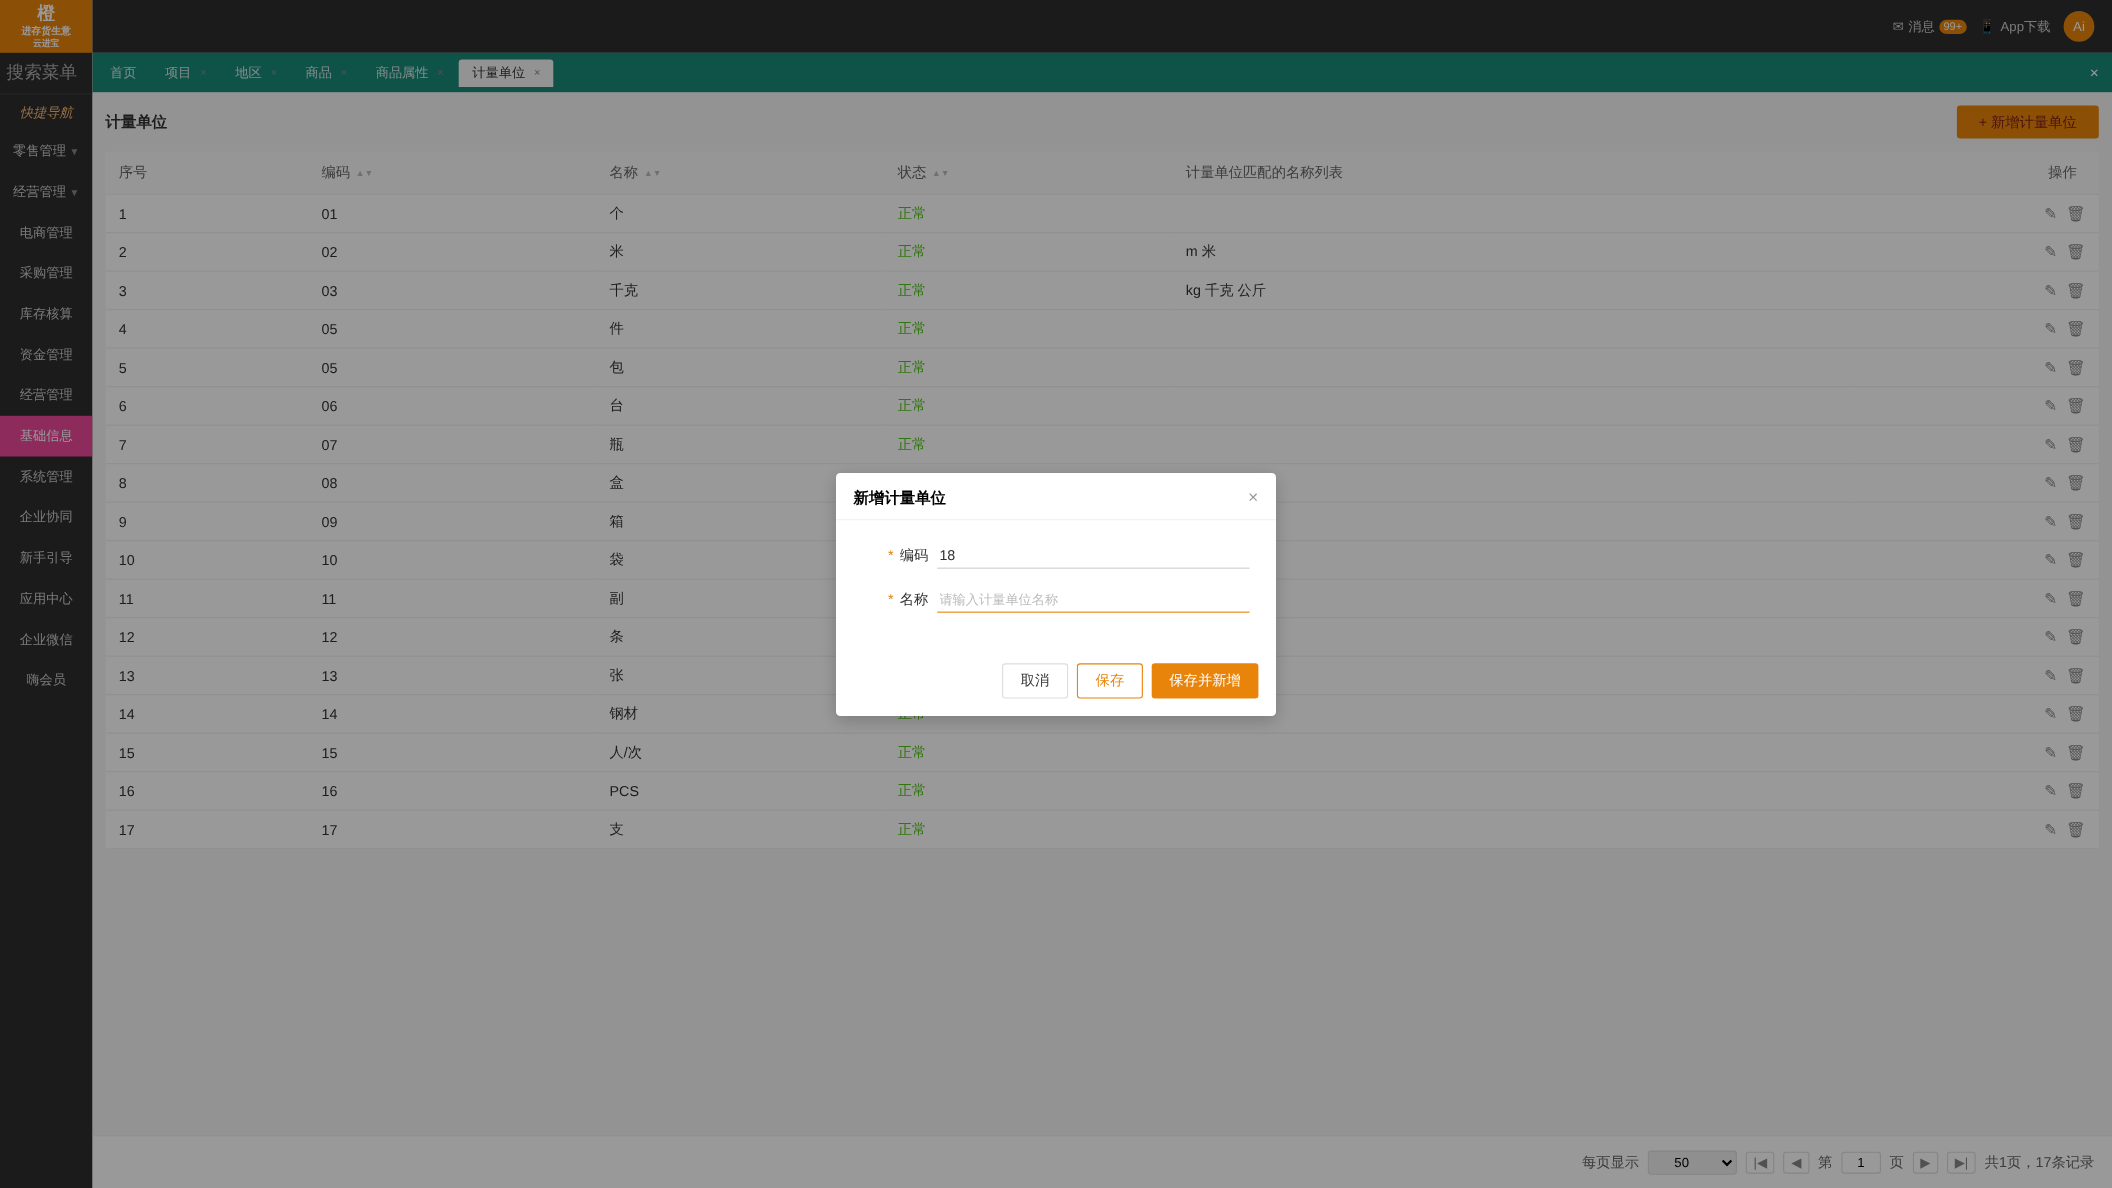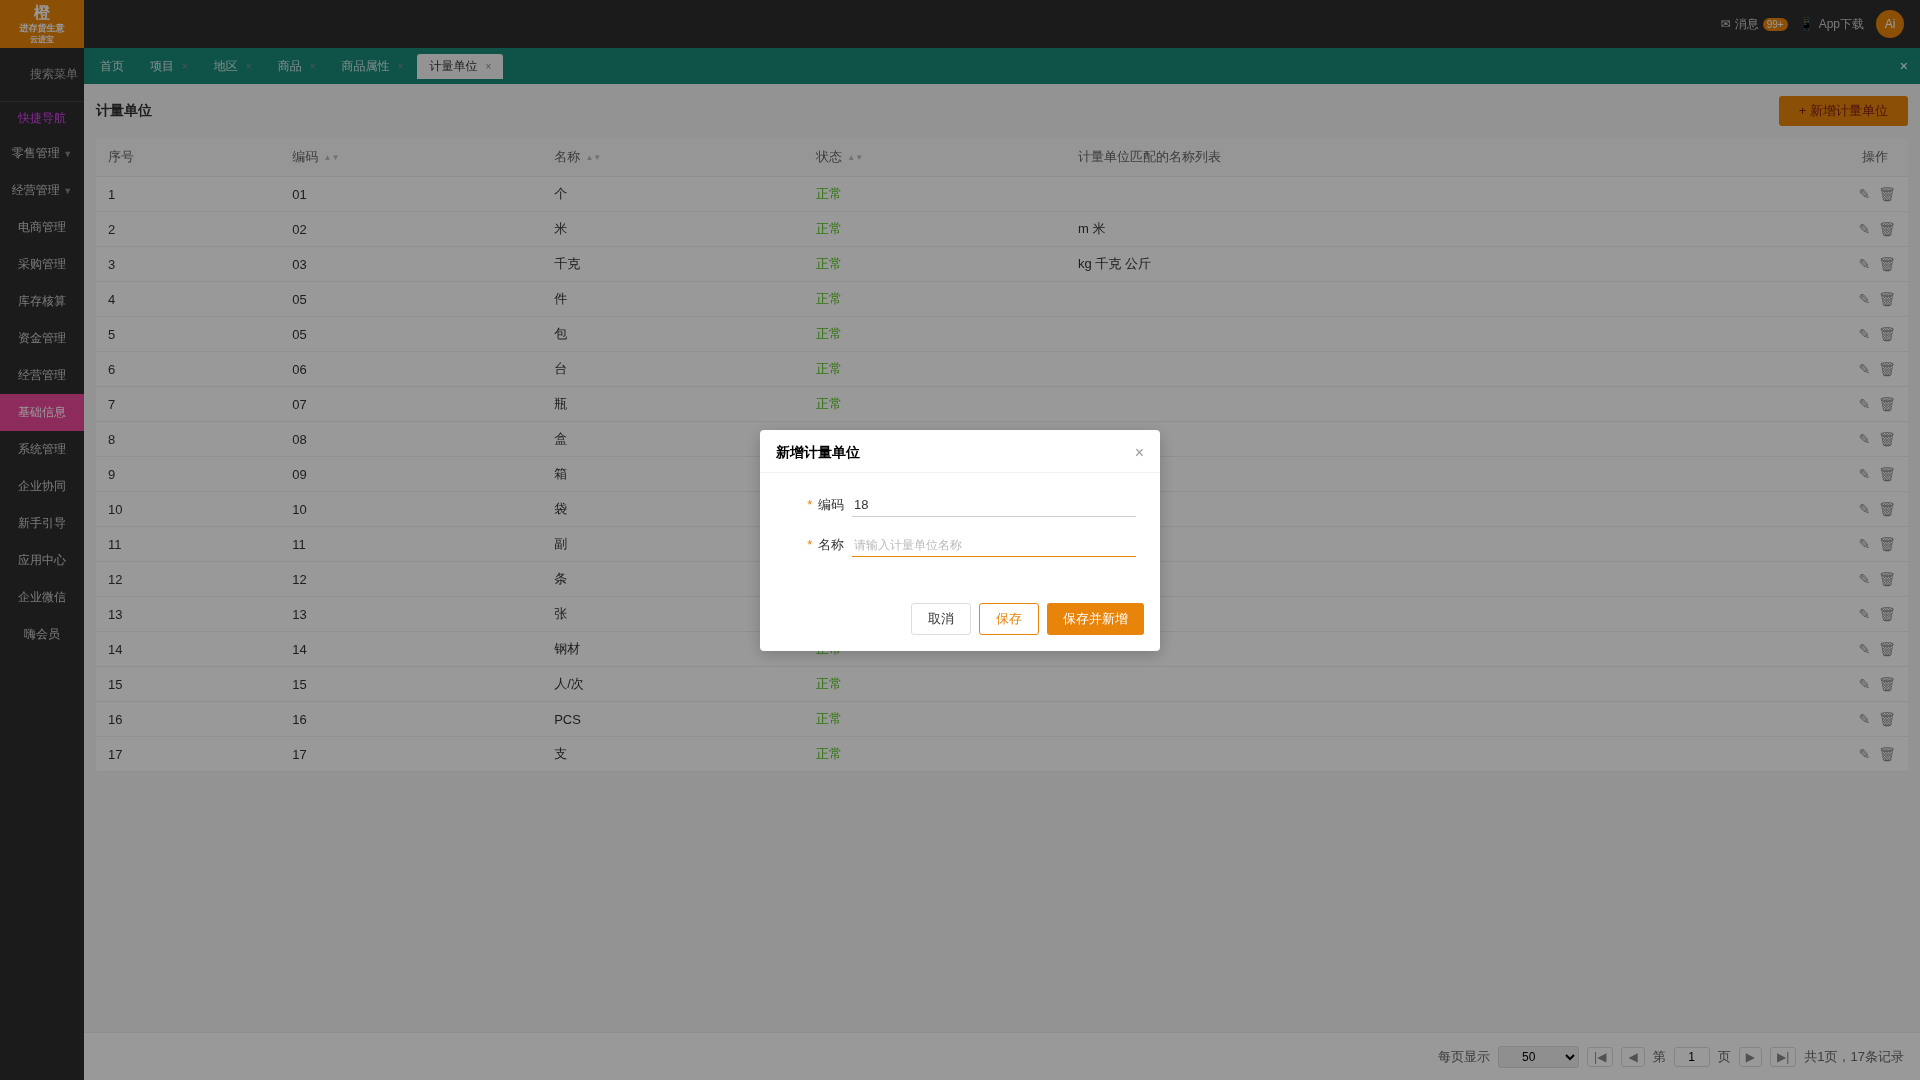--- a/index.html
+++ b/index.html
@@ -1,22 +1,22 @@
 <!DOCTYPE html>
 <html><head>
   <meta charset="utf-8">
   <style>
     * { box-sizing: border-box; margin: 0; padding: 0; }
     body { font-family: "Microsoft YaHei", "PingFang SC", sans-serif; font-size: 13px; background: #f0f0f0; display: flex; height: 1080px; width: 1920px; overflow: hidden; }
 
     
     .sidebar { width: 84px; background: #2d2d2d; color: #ccc; display: flex; flex-direction: column; height: 100%; flex-shrink: 0; }
     .sidebar-logo { background: #e8840a; height: 48px; display: flex; align-items: center; justify-content: center; color: white; font-weight: bold; font-size: 14px; padding: 4px; }
-    .sidebar-search { padding: 18px 6px; font-size: 12px; color: #aaa; text-align: right; border-bottom: 1px solid #444; cursor: pointer; }
-    .sidebar-nav-label { padding: 8px 6px; font-size: 12px; color: #d946ef; text-align: center; cursor: pointer; display: flex; align-items: center; justify-content: center; gap: 2px; }
+    .sidebar-search { padding: 8px 6px; font-size: 16px; color: #aaa; text-align: left; border-bottom: 1px solid #444; cursor: pointer; }
+    .sidebar-nav-label { padding: 8px 6px; font-size: 12px; color: #fdba74; text-align: center; cursor: pointer; display: flex; align-items: center; justify-content: center; gap: 2px; font-style: italic; }
     .sidebar-item { padding: 10px 4px; text-align: center; font-size: 12px; color: #ccc; cursor: pointer; position: relative; }
     .sidebar-item.active { background: #ec4899; color: white; }
     .sidebar-item .arrow { font-size: 9px; color: #888; }
 
     
     .main { flex: 1; display: flex; flex-direction: column; overflow: hidden; }
 
     
     .topbar { height: 48px; background: #2d2d2d; display: flex; align-items: center; justify-content: flex-end; padding: 0 16px; gap: 12px; }
     .topbar-item { color: #ccc; font-size: 12px; cursor: pointer; display: flex; align-items: center; gap: 4px; }

